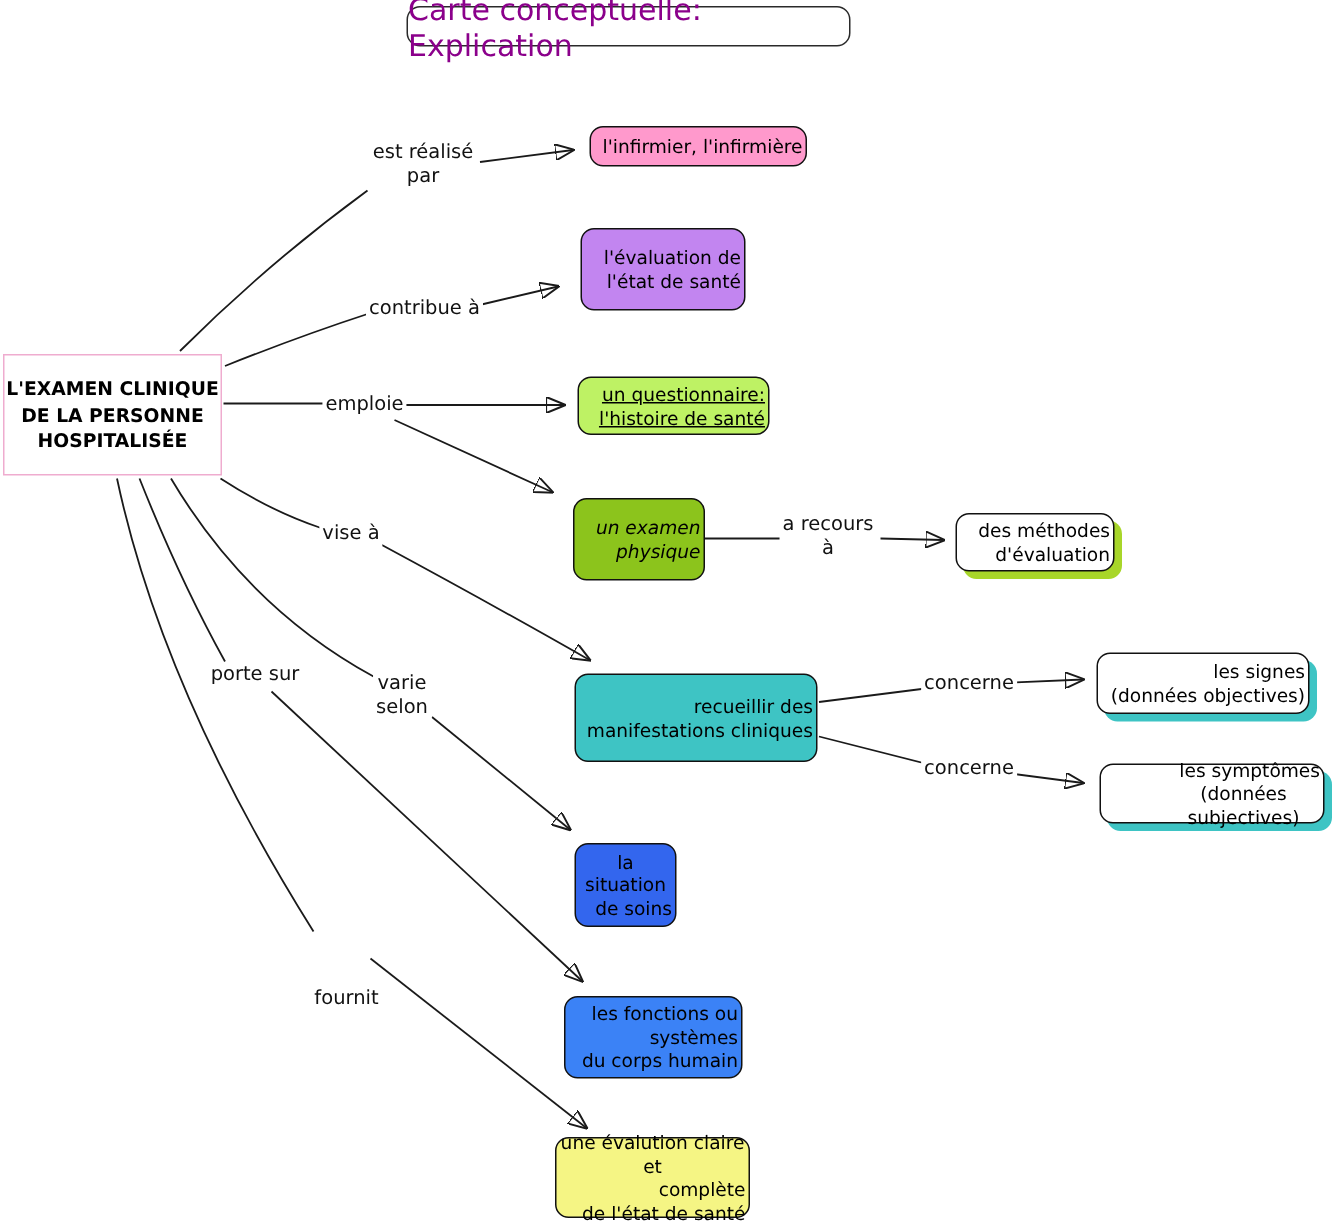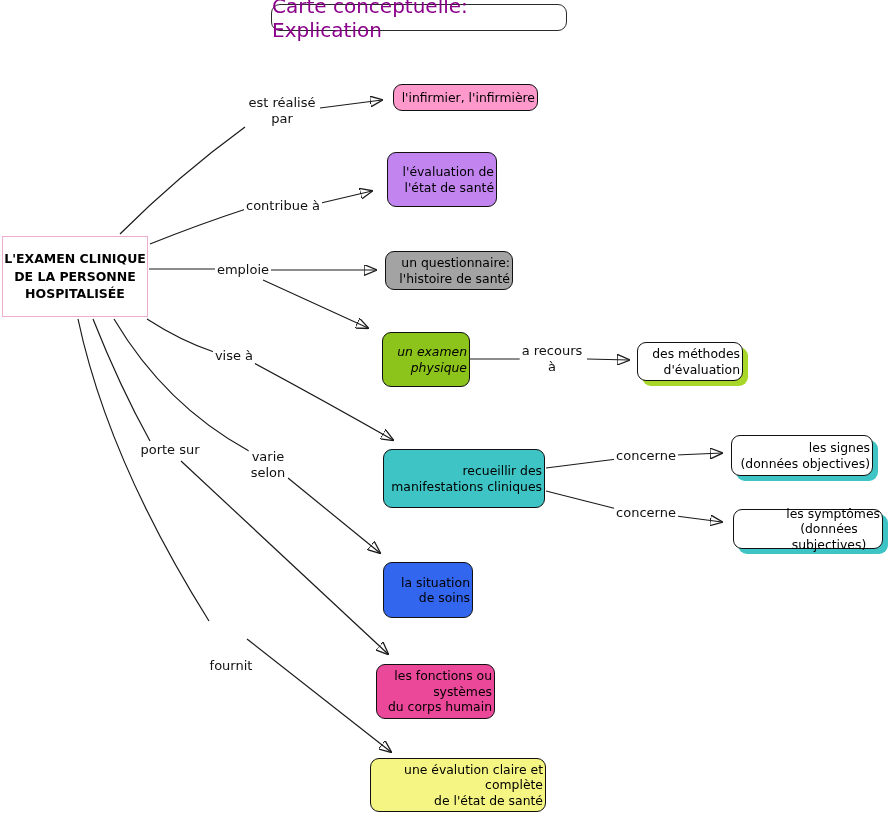--- a/index.html
+++ b/index.html
@@ -23,29 +23,29 @@
     font-weight:bold;font-size:12.5px;line-height:17.5px;color:#000;text-align:center;
   }
   .node{
     position:absolute;z-index:3;border:1.4px solid #111;border-radius:9px;
     display:flex;flex-direction:column;align-items:flex-end;justify-content:center;
     font-size:12.4px;line-height:15.5px;color:#000;text-align:center;padding:0 2px;
     box-sizing:border-box;
   }
   #node-infirmier   {left:393px;top:84px; width:145px;height:27px;background:#FF99CC;}
   #node-evaluation  {left:387px;top:152px;width:110px;height:55px;background:#C285F0;}
-  #node-questionnaire{left:385px;top:251px;width:128px;height:39px;background:#a3a3a3;}
+  #node-questionnaire{left:385px;top:251px;width:128px;height:39px;background:#bef264;text-decoration:underline;}
   #node-examen      {left:382px;top:332px;width:88px; height:55px;background:#8CC41C;font-style:italic;}
   #node-methodes    {left:637px;top:342px;width:106px;height:39px;background:#ffffff;box-shadow:5px 5px 0 #A8D629;}
   #node-recueillir  {left:383px;top:449px;width:162px;height:59px;background:#3EC4C4;}
   #node-signes      {left:731px;top:435px;width:142px;height:41px;background:#ffffff;box-shadow:5px 5px 0 #3EC4C4;}
   #node-symptomes   {left:733px;top:509px;width:150px;height:40px;background:#ffffff;box-shadow:5px 5px 0 #3EC4C4;padding-left:44px;}
-  #node-situation   {left:383px;top:562px;width:90px; height:56px;background:#3366EE;}
-  #node-fonctions   {left:376px;top:664px;width:119px;height:55px;background:#ec4899;}
-  #node-evalution   {left:370px;top:758px;width:176px;height:54px;background:#F5F584;}
+  #node-situation   {left:383px;top:562px;width:68px; height:56px;background:#3366EE;}
+  #node-fonctions   {left:376px;top:664px;width:119px;height:55px;background:#3b82f6;}
+  #node-evalution   {left:370px;top:758px;width:130px;height:54px;background:#F5F584;}
   .ln{display:block;}
 
   .elabel{
     position:absolute;z-index:2;transform:translate(-50%,-50%);
     text-align:center;font-size:13px;line-height:15.5px;color:#111;
     background:#ffffff;padding:0 2px;white-space:nowrap;
   }
   #lab-est-realise{left:282px;top:110px;}
   #lab-contribue  {left:283px;top:206px;}
   #lab-emploie    {left:243px;top:270px;}

